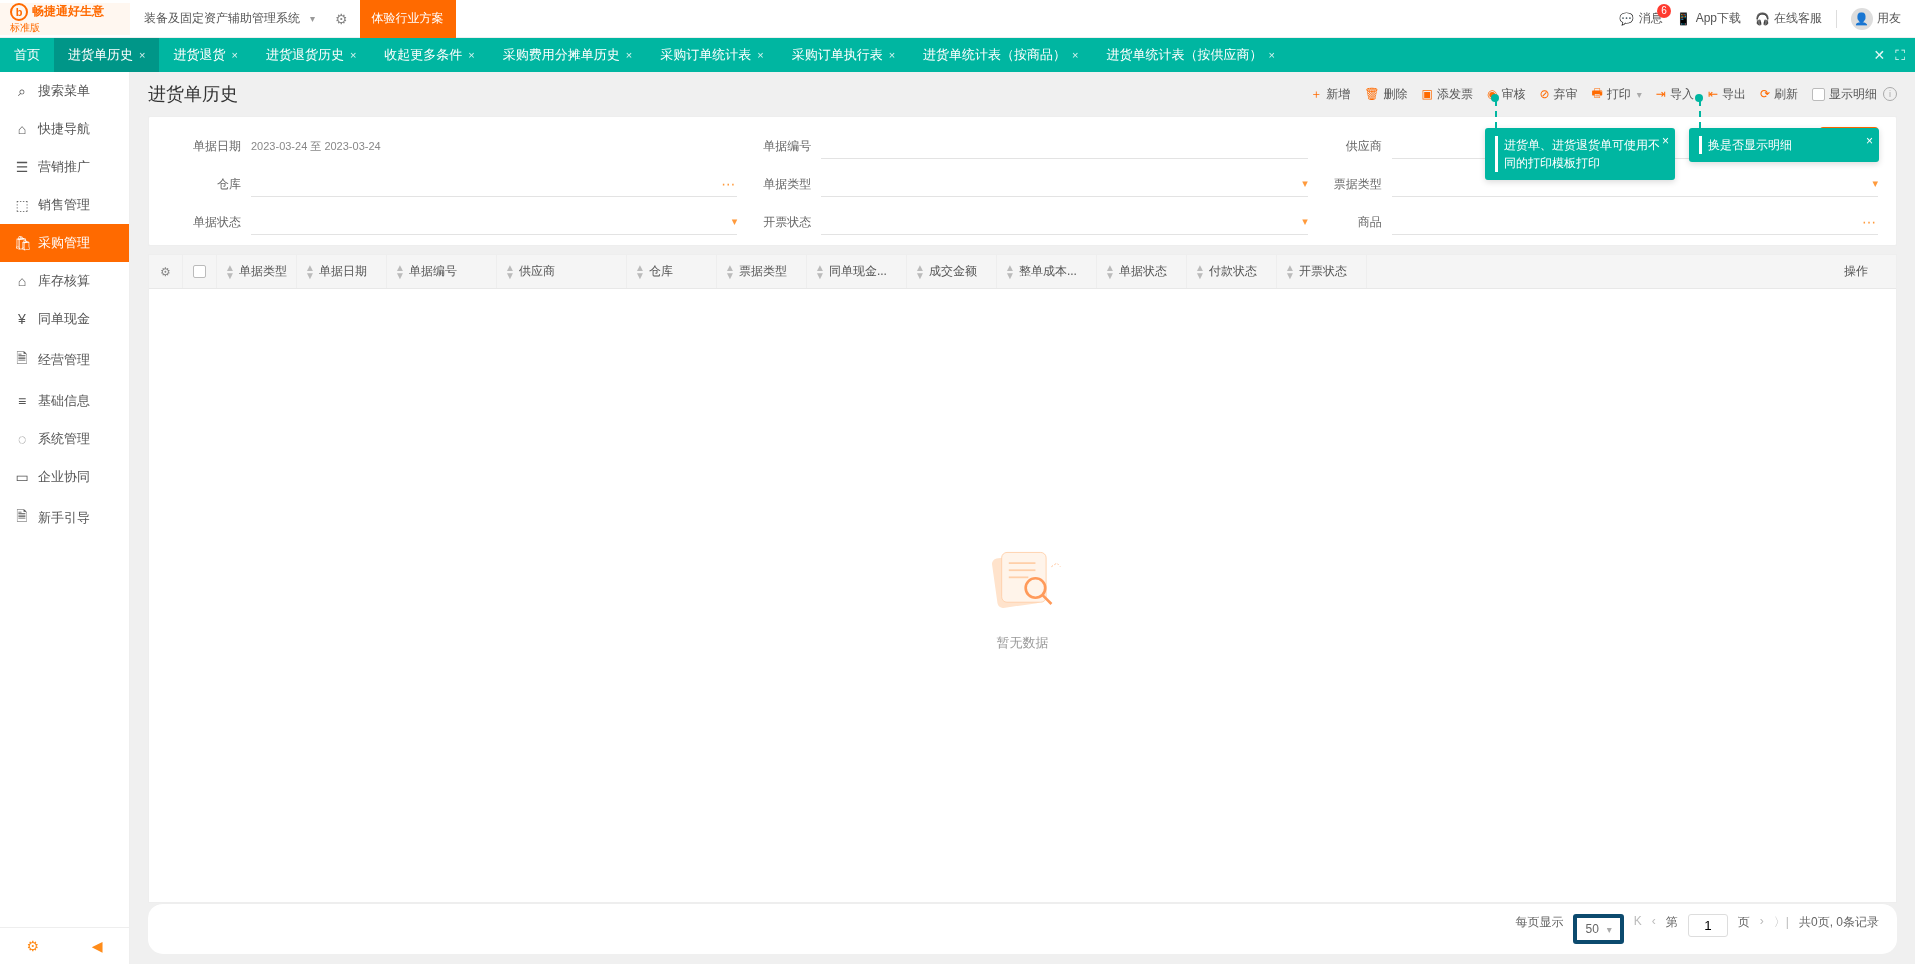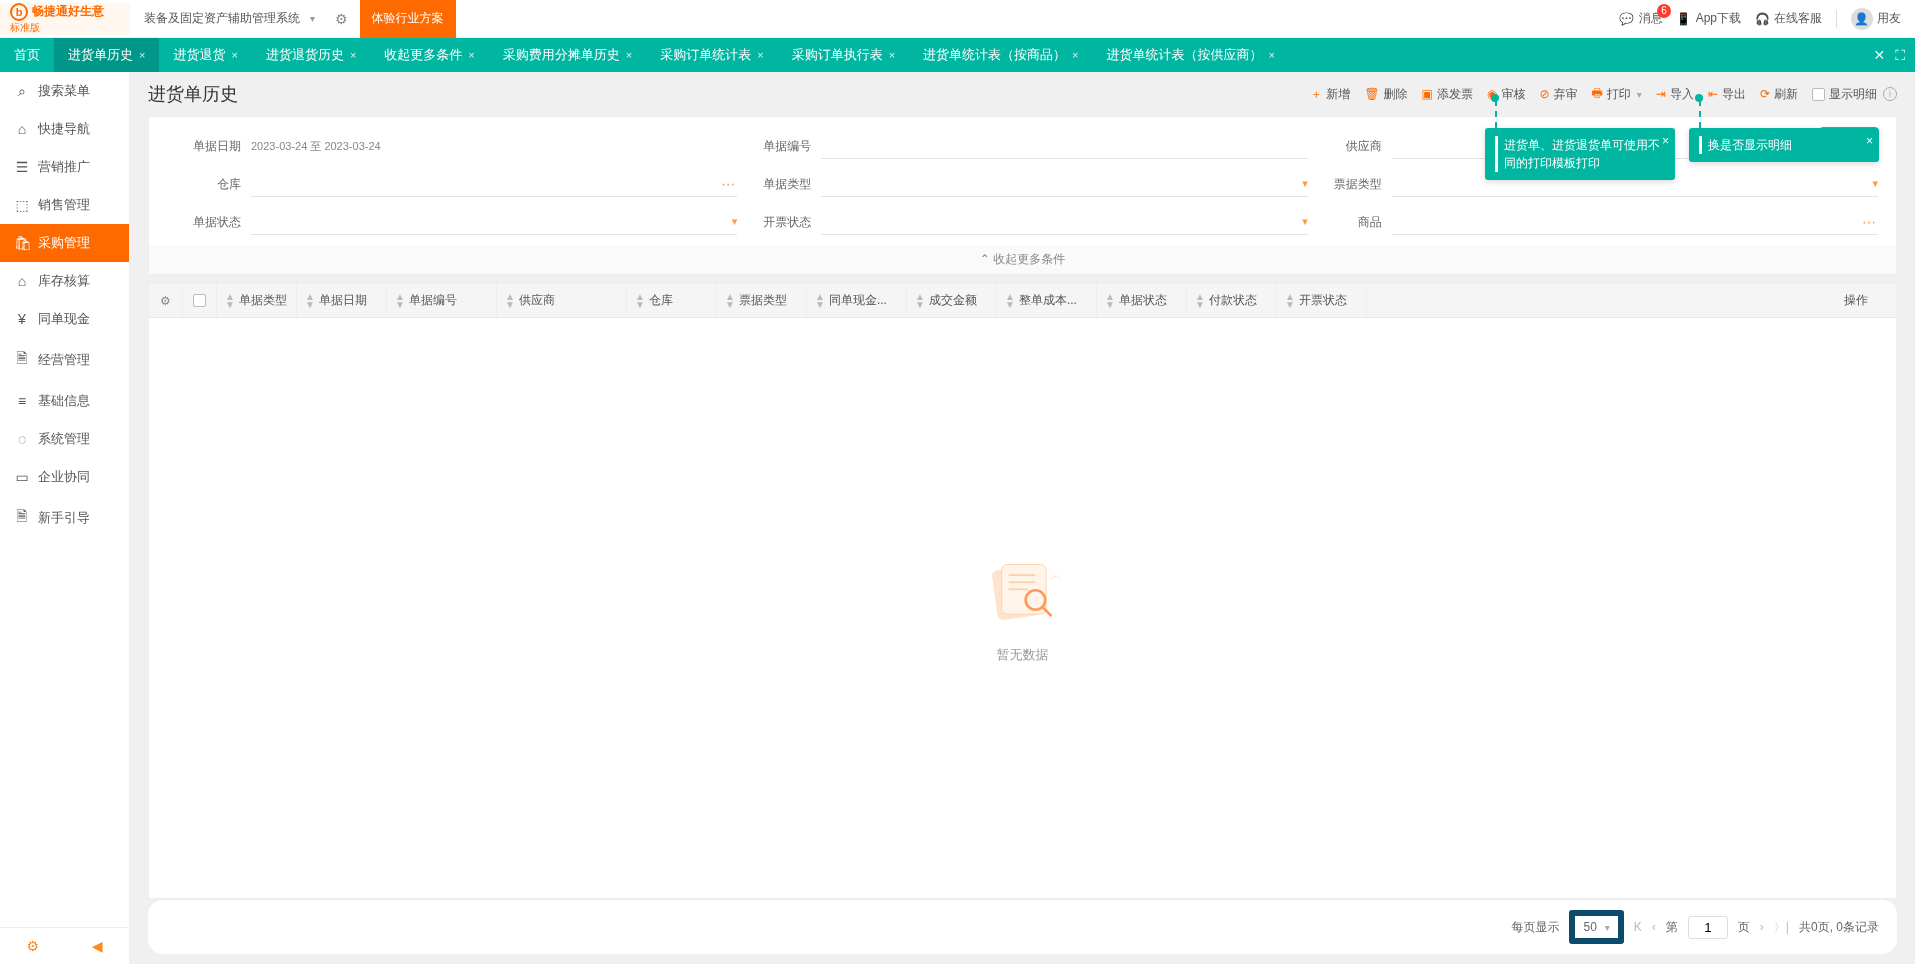--- a/index.html
+++ b/index.html
@@ -80,22 +80,22 @@
 .th { display:flex; align-items:center; gap:4px; padding:0 8px; color:#555; font-size:12px; border-right:1px solid #eee; height:100%;}
 .th .sort { color:#bbb; font-size:10px; line-height:8px; display:flex; flex-direction:column;}
 .th-gear { width:34px; justify-content:center; color:#888;}
 .th-chk { width:34px; justify-content:center;}
 .th-op { margin-left:auto; width:80px; justify-content:center; border-right:none;}
 .empty-area { flex:1; display:flex; flex-direction:column; align-items:center; justify-content:center; gap:14px;}
 .empty-ill { width:90px; height:80px; position:relative;}
 .empty-text { color:#999; font-size:13px;}
 
 
-.pager { display:flex; align-items:center; gap:10px; justify-content:flex-end; padding:10px 18px; border-top:1px solid #eee; background:#fff; margin:0 18px 10px; font-size:12px; color:#666;border-radius:15px;}
-.pg-select { border:6px solid #0c4a6e; border-radius:3px; padding:4px 8px; display:flex; align-items:center; gap:8px;}
+.pager { display:flex; align-items:flex-start; gap:10px; justify-content:flex-end; padding:10px 18px; border-top:1px solid #eee; background:#fff; margin:0 18px 10px; font-size:12px; color:#666;border-radius:15px;}
+.pg-select { border:4px solid #0c4a6e; border-radius:3px; padding:4px 8px; display:flex; align-items:center; gap:8px;}
 .pg-input { width:40px; border:1px solid #ddd; border-radius:3px; padding:3px 6px; text-align:center;}
 .pg-btn { color:#bbb; cursor:pointer; font-size:12px;}
 
 .tips-anchor { position:relative; height:0;}
 .tips-row { position:absolute; top:12px; right:0;}
 </style>
 </head>
 <body>
 
 <div class="top-header">
@@ -356,24 +356,20 @@
           <div class="f-control">
               <span class="chev">▾</span>
             </div>
         </div>
         <div class="filter-row">
           <span class="f-label">商品</span>
           <div class="f-control">
               <span class="dots">⋯</span>
             </div>
         </div>
-      </div>
-      <div class="collapse-bar">
-        <span>⌃</span>
-        <span>收起更多条件</span>
       </div>
     </div>
 
     <div class="table-wrap">
       <div class="thead">
         <div class="th th-gear">
             <span>⚙</span>
           </div>
         <div class="th th-chk">
             <span class="checkbox"></span>

